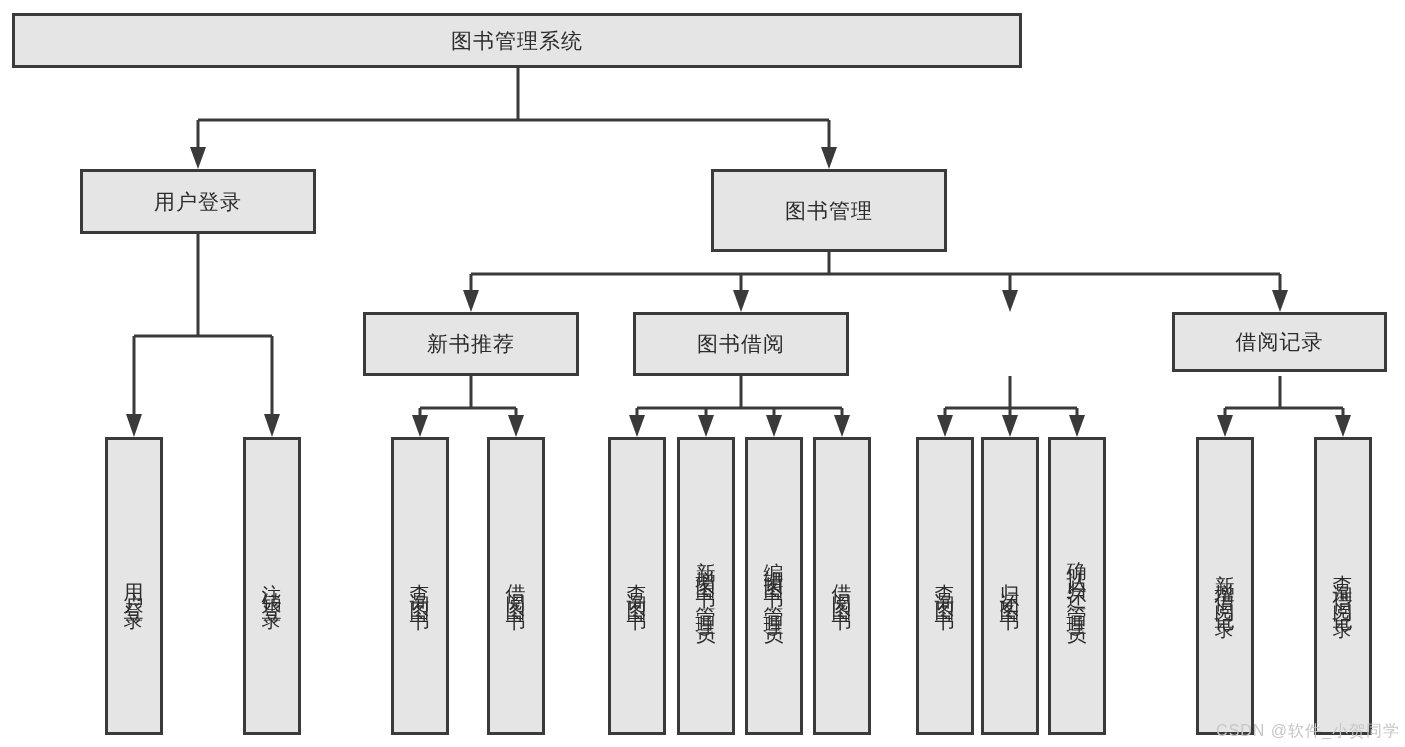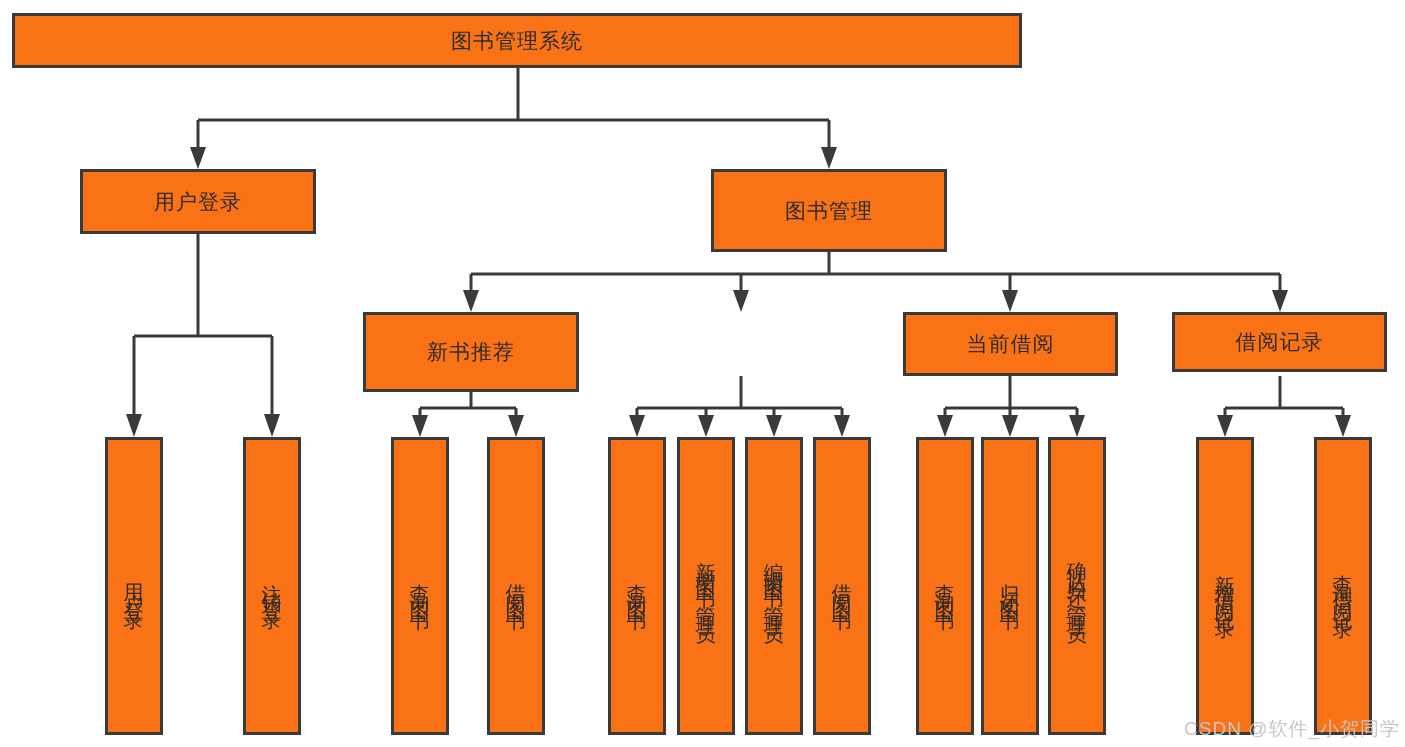--- a/index.html
+++ b/index.html
@@ -14,21 +14,21 @@
   .connectors {
     position: absolute;
     left: 0; top: 0;
     width: 1405px; height: 747px;
     z-index: 1;
   }
   .node {
     position: absolute;
     box-sizing: border-box;
     border: 3px solid #3a3a3a;
-    background: #f97316;
+    background: #e5e5e5;
     color: #2b2b2b;
     display: flex;
     align-items: center;
     justify-content: center;
     z-index: 2;
   }
   .hnode {
     font-size: 21px;
     letter-spacing: 1px;
     font-weight: 400;
@@ -37,21 +37,21 @@
     writing-mode: vertical-rl;
     text-orientation: mixed;
     font-size: 20px;
     letter-spacing: 9px;
     line-height: 1;
   }
   .watermark {
     position: absolute;
     right: 5px;
     bottom: 5px;
-    font-size: 19px;
+    font-size: 16px;
     color: #c6c6c6;
     letter-spacing: 1px;
     z-index: 3;
     white-space: nowrap;
   }
 </style>
 </head>
 <body>
 
 <div class="stage">
@@ -101,22 +101,22 @@
       <polygon points="1217,415 1233,415 1225,437"></polygon>
       <polygon points="1335,415 1351,415 1343,437"></polygon>
     </g>
   </svg>
 
   <div class="node hnode" style="left:12px;top:13px;width:1010px;height:55px">图书管理系统</div>
 
   <div class="node hnode" style="left:80px;top:169px;width:236px;height:65px">用户登录</div>
   <div class="node hnode" style="left:711px;top:169px;width:236px;height:83px">图书管理</div>
 
-  <div class="node hnode" style="left:363px;top:312px;width:216px;height:80px">新书推荐</div>
-  <div class="node hnode" style="left:903px;top:312px;width:215px;height:64px">当前借阅</div>
+  <div class="node hnode" style="left:363px;top:312px;width:216px;height:64px">新书推荐</div>
+  <div class="node hnode" style="left:633px;top:312px;width:216px;height:64px">图书借阅</div>
   <div class="node hnode" style="left:1172px;top:312px;width:215px;height:60px">借阅记录</div>
 
   <div class="node vnode" style="left:105px;top:437px;width:58px;height:298px">用户登录</div>
   <div class="node vnode" style="left:243px;top:437px;width:58px;height:298px">注销登录</div>
 
   <div class="node vnode" style="left:391px;top:437px;width:58px;height:298px">查询图书</div>
   <div class="node vnode" style="left:487px;top:437px;width:58px;height:298px">借阅图书</div>
 
   <div class="node vnode" style="left:608px;top:437px;width:58px;height:298px">查询图书</div>
   <div class="node vnode" style="left:677px;top:437px;width:58px;height:298px">新增图书（管理员）</div>

